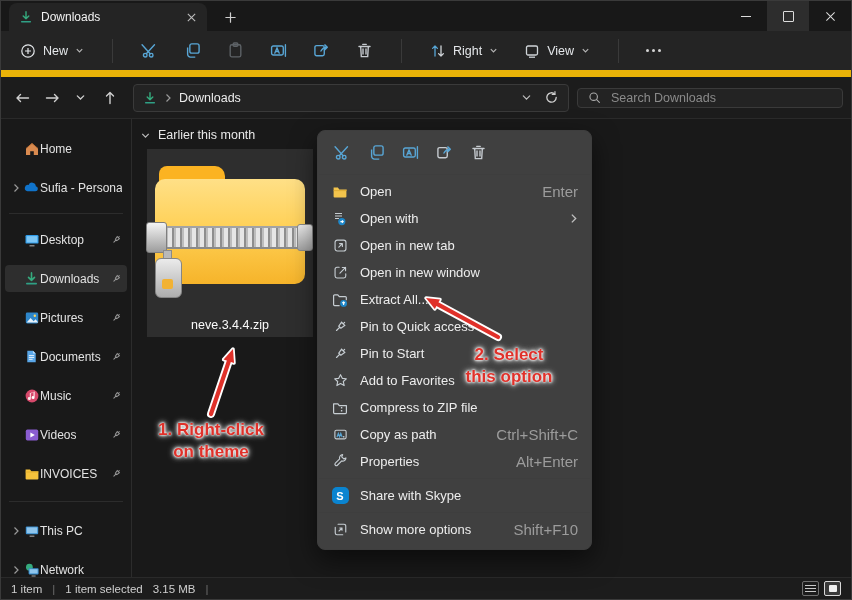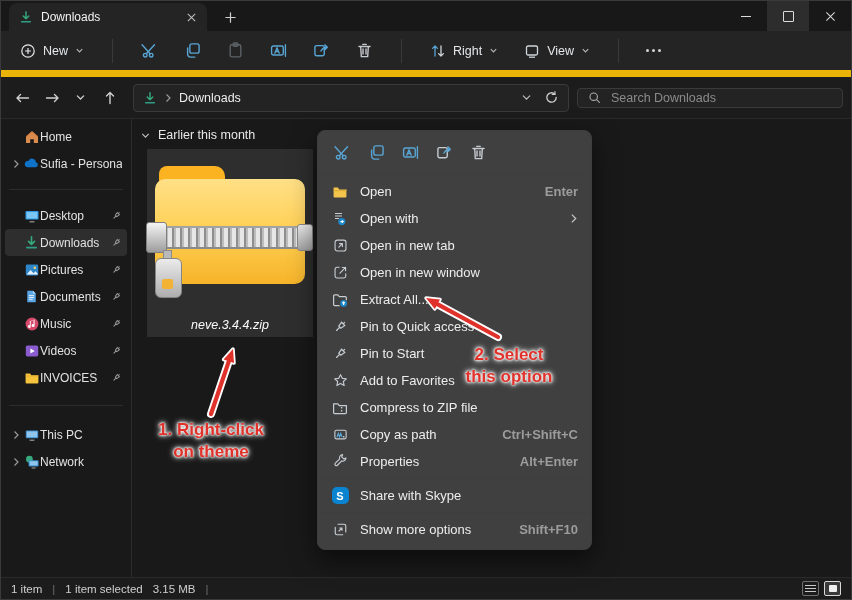--- a/index.html
+++ b/index.html
@@ -41,36 +41,36 @@
   .addr-right{margin-left:auto;display:flex;align-items:center;gap:12px;color:#cfcfcf;}
   .searchbox{width:266px;height:20px;background:#232323;border:1px solid #3a3a3a;border-radius:4px;
     display:flex;align-items:center;gap:8px;padding:0 10px;box-sizing:border-box;}
   .searchbox input{flex:1;background:transparent;border:none;outline:none;color:#cfcfcf;
     font-size:12.5px;font-family:"Liberation Sans",sans-serif;}
   .searchbox input::placeholder{color:#8b8b8b;}
 
   
   .sidebar{position:absolute;left:0;top:118px;bottom:22px;width:131px;background:#191919;
     border-right:1px solid #2c2c2c;box-sizing:border-box;padding-top:4px;}
-  .side-item{height:27px;margin:0 4px;border-radius:4px;display:flex;align-items:center;
+  .side-item{height:27px;margin:12px 4px;border-radius:4px;display:flex;align-items:center;
     padding:0 5px 0 4px;font-size:12px;color:#e2e2e2;}
   .side-item.selected{background:#2e2e2e;}
   .lead{width:14px;display:flex;justify-content:center;color:#9a9a9a;flex:none;}
   .sicon{width:17px;display:flex;justify-content:center;flex:none;}
   .slabel{white-space:nowrap;overflow:hidden;}
   .pin{margin-left:auto;color:#9a9a9a;flex:none;display:flex;}
   .side-sep{height:1px;background:#2c2c2c;margin:12px 8px;}
   .side-sep.b{margin:14px 8px 15px;}
 
   
   .group-header{position:absolute;left:139px;top:127px;display:flex;align-items:center;gap:7px;
     font-size:12.5px;color:#e8e8e8;}
   .file-tile{position:absolute;left:146px;top:148px;width:166px;height:188px;background:#2e2e2e;
     display:flex;flex-direction:column;align-items:center;}
-  .file-name{position:absolute;bottom:5px;font-size:12.5px;color:#fbfbfb;font-style:italic;}
+  .file-name{position:absolute;bottom:5px;font-size:12.5px;color:#fbfbfb;}
   .zipfolder{position:relative;width:150px;height:120px;margin-top:17px;}
   .zf-tab{position:absolute;left:4px;top:0;width:66px;height:28px;background:#fbb322;border-radius:8px 10px 0 0;}
   .zf-body{position:absolute;left:0;top:13px;width:150px;height:105px;border-radius:10px;
     background:linear-gradient(180deg,#ffe087 0%,#ffd055 48%,#f6b42a 100%);}
   .zf-zip{position:absolute;left:-3px;top:60px;width:156px;height:19px;border-radius:2px;
     background:repeating-linear-gradient(90deg,#e6e6e6 0 4px,#8e8e8e 4px 6px,#bdbdbd 6px 8px);
     border-top:2px solid #a3a3a3;border-bottom:2px solid #8a8a8a;}
   .zf-stop-l{position:absolute;left:-9px;top:56px;width:19px;height:29px;border-radius:3px;border:1px solid #7f7f7f;
     background:linear-gradient(180deg,#f4f4f4,#9d9d9d);}
   .zf-stop-r{position:absolute;right:-8px;top:58px;width:14px;height:25px;border-radius:3px;
@@ -84,21 +84,21 @@
   .cmenu{position:absolute;left:316px;top:129px;width:275px;z-index:5;background:#404040;
     border:1px solid #3e3e3e;border-radius:8px;box-shadow:0 10px 26px rgba(0,0,0,.55);
     padding:3px 0 6px;box-sizing:border-box;}
   .cm-iconrow{display:flex;align-items:center;gap:15px;padding:9px 0 9px 15px;}
   .cm-iconbtn{width:19px;height:19px;display:flex;align-items:center;justify-content:center;}
   .cm-sep{height:1px;background:#3e3e3e;margin:3px 1px;}
   .cm-item{height:27px;margin:0 4px;border-radius:4px;display:flex;align-items:center;gap:11px;
     padding:0 9px;font-size:13px;color:#ededed;}
   .cm-item.hl{background:#404040;}
   .cm-ic{width:18px;display:flex;justify-content:center;flex:none;color:#c6cdd2;}
-  .cm-short{margin-left:auto;font-size:13px;color:#9c9c9c;font-weight:bold;}
+  .cm-short{margin-left:auto;font-size:15px;color:#9c9c9c;}
   .cm-chev{margin-left:auto;color:#c0c0c0;display:flex;}
   .skype-badge{width:17px;height:17px;border-radius:5px;background:#0a84d0;color:#fff;font-weight:bold;
     font-size:11px;display:flex;align-items:center;justify-content:center;}
 
   
   .statusbar{position:absolute;left:0;bottom:0;right:0;height:22px;background:#1c1c1c;border-top:1px solid #2a2a2a;
     display:flex;align-items:center;gap:10px;padding:0 10px;font-size:11.5px;color:#cfcfcf;box-sizing:border-box;}
   .sb-sep{color:#6d6d6d;}
   .sb-views{margin-left:auto;display:flex;gap:5px;}
   .sb-view{width:17px;height:15px;border:1px solid #6f6f6f;border-radius:2px;display:flex;flex-direction:column;

